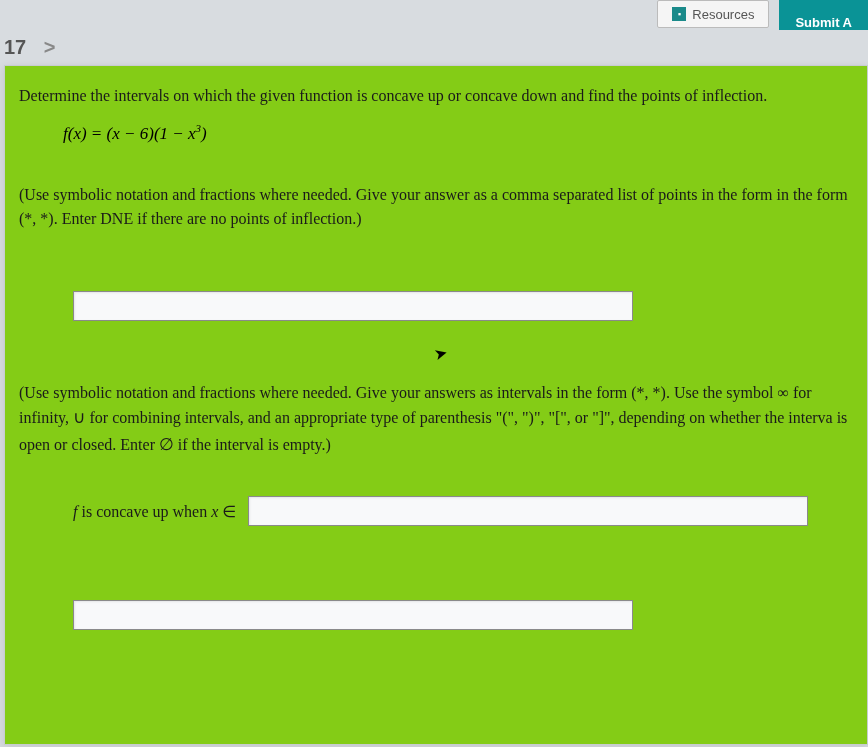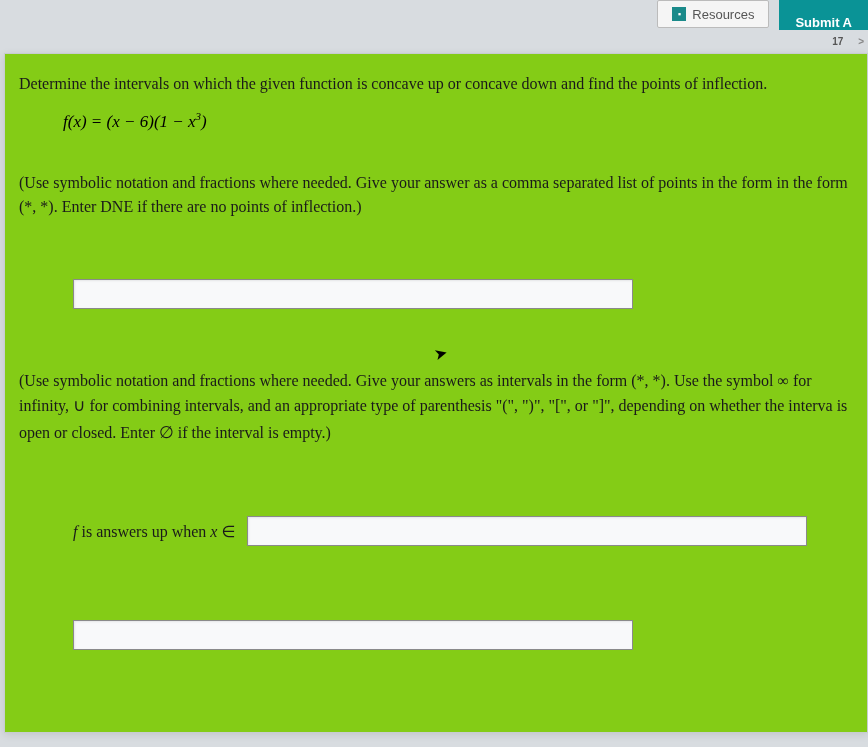--- a/index.html
+++ b/index.html
@@ -51,24 +51,23 @@
       color: #fff;
       border: none;
       padding: 15px 16px;
       font-size: 13px;
       font-family: Arial, sans-serif;
       font-weight: bold;
       cursor: pointer;
     }
     .nav-row {
       padding: 8px 4px 4px 4px;
-      font-size: 10px;
+      font-size: 20px;
       color: #666;
       font-family: Arial, sans-serif;
-      text-align: right;
     }
     .nav-num {
       font-weight: bold;
       color: #555;
     }
     .nav-chevron {
       margin-left: 12px;
       font-weight: bold;
       color: #888;
       cursor: pointer;
@@ -130,21 +129,21 @@
       border: 1px solid #8a8a8a;
       background: #f8f9fa;
       padding: 2px 6px;
       font-size: 15px;
       box-shadow: inset 1px 1px 2px rgba(0,0,0,0.08);
     }
     .instruction2 {
       font-size: 16px;
       color: #1a1a1a;
       line-height: 1.55;
-      margin-bottom: 70px;
+      margin-bottom: 38px;
     }
     .instruction2 .sym {
       font-size: 17px;
     }
     .answer-row2 {
       display: flex;
       align-items: center;
       margin-left: 54px;
       margin-bottom: 74px;
     }
@@ -197,21 +196,21 @@
   <div class="answer-row">
     <input type="text" class="answer-input" style="">
   </div>
 
   <p class="instruction2">
     <span>(Use symbolic notation and fractions where needed. Give your answers as intervals in the form (*, *). Use the symbol ∞ for infinity, </span><span class="sym">∪</span><span> for combining intervals, and an appropriate type of parenthesis "(", ")", "[", or "]", depending on whether the interva is open or closed. Enter </span><span class="sym">∅</span><span> if the interval is empty.)</span>
   </p>
 
   <div class="answer-row2">
     <span class="answer-label">
-      <span class="ital">f</span><span> is answers up when </span><span class="ital">x</span><span> ∈</span>
+      <span class="ital">f</span><span> is concave up when </span><span class="ital">x</span><span> ∈</span>
     </span>
     <input type="text" class="answer-input2" style="">
   </div>
 
   <div class="answer-row2">
     <input type="text" class="answer-input2" style="">
   </div>
 
 </div>
 

